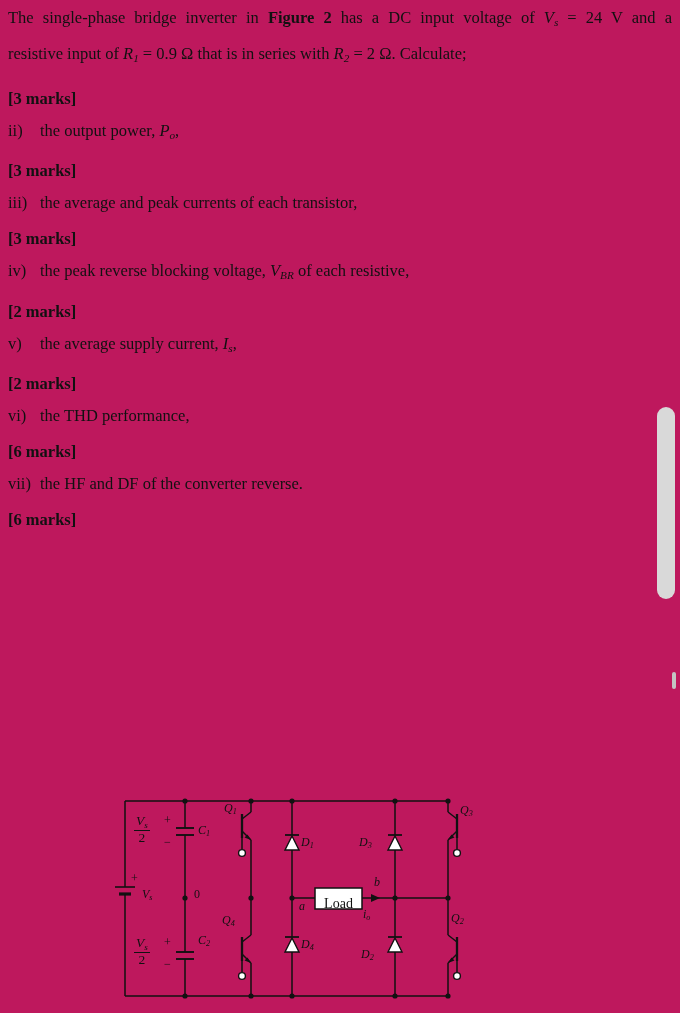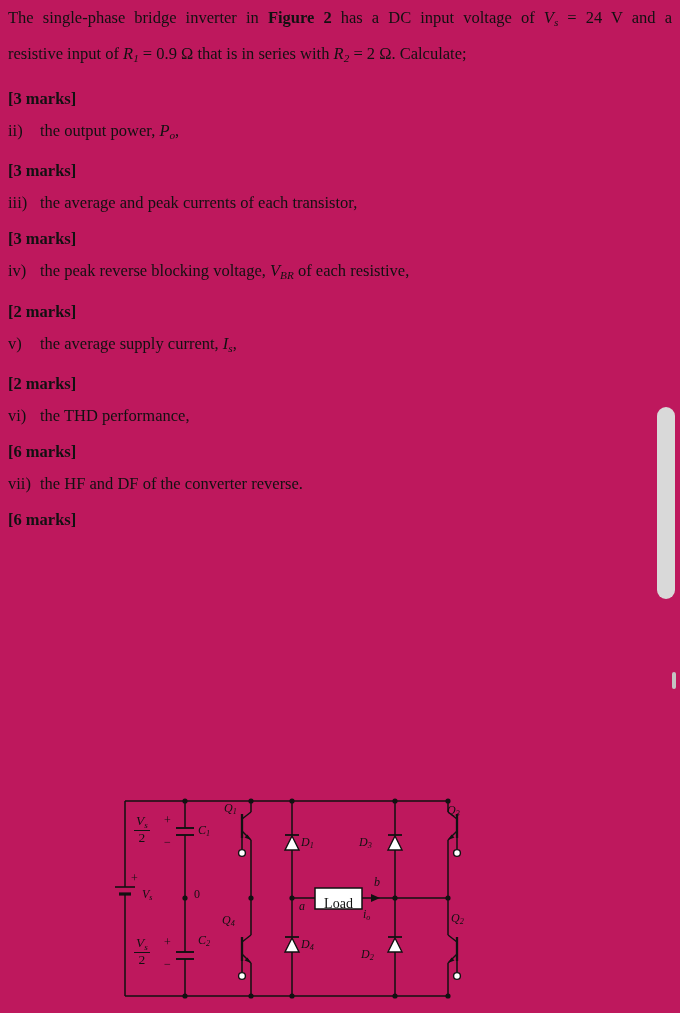--- a/index.html
+++ b/index.html
@@ -229,21 +229,21 @@
     <span class="frac" style="left:26px;top:26px">
       <span class="num"><span class="seg-i">V</span><span class="seg-isub">s</span></span>
       <span class="den">2</span>
     </span>
     <span class="clabel small" style="left:56px;top:26px">+</span>
     <span class="clabel small" style="left:56px;top:48px">−</span>
     <span class="clabel" style="left:90px;top:36px"><span class="seg-i">C</span><span class="seg-isub">1</span></span>
     <span class="clabel" style="left:116px;top:14px"><span class="seg-i">Q</span><span class="seg-isub">1</span></span>
     <span class="clabel" style="left:193px;top:48px"><span class="seg-i">D</span><span class="seg-isub">1</span></span>
     <span class="clabel" style="left:251px;top:48px"><span class="seg-i">D</span><span class="seg-isub">3</span></span>
-    <span class="clabel" style="left:339px;top:16px"><span class="seg-i">Q</span><span class="seg-isub">3</span></span>
+    <span class="clabel" style="left:352px;top:16px"><span class="seg-i">Q</span><span class="seg-isub">3</span></span>
 
     <span class="clabel small" style="left:23px;top:84px">+</span>
     <span class="clabel" style="left:34px;top:100px"><span class="seg-i">V</span><span class="seg-isub">s</span></span>
     <span class="clabel" style="left:86px;top:100px">0</span>
 
     <span class="clabel" style="left:191px;top:112px"><span class="seg-i">a</span></span>
     <div class="load-label">Load</div>
     <span class="clabel" style="left:266px;top:88px"><span class="seg-i">b</span></span>
     <span class="clabel" style="left:255px;top:120px"><span class="seg-i">i</span><span class="seg-isub">o</span></span>
 

